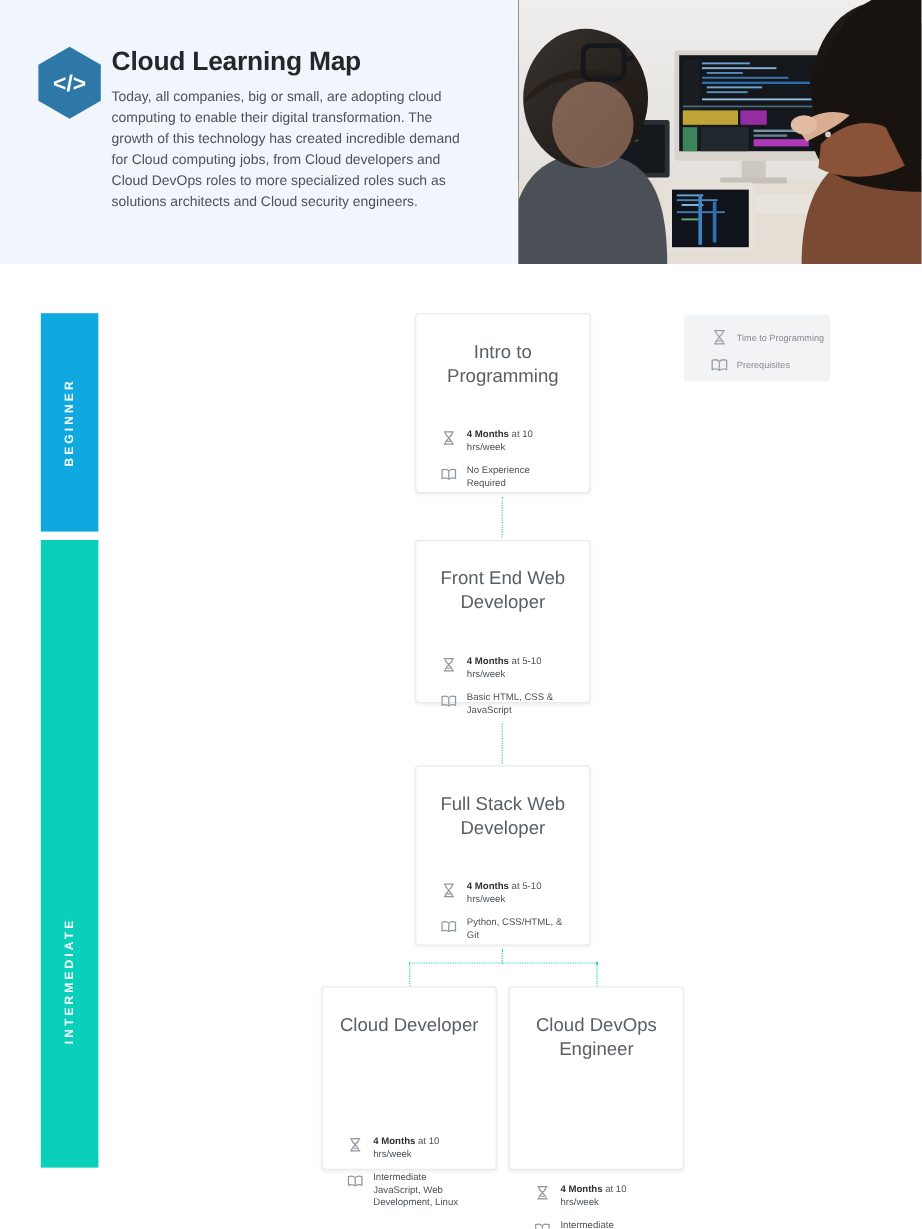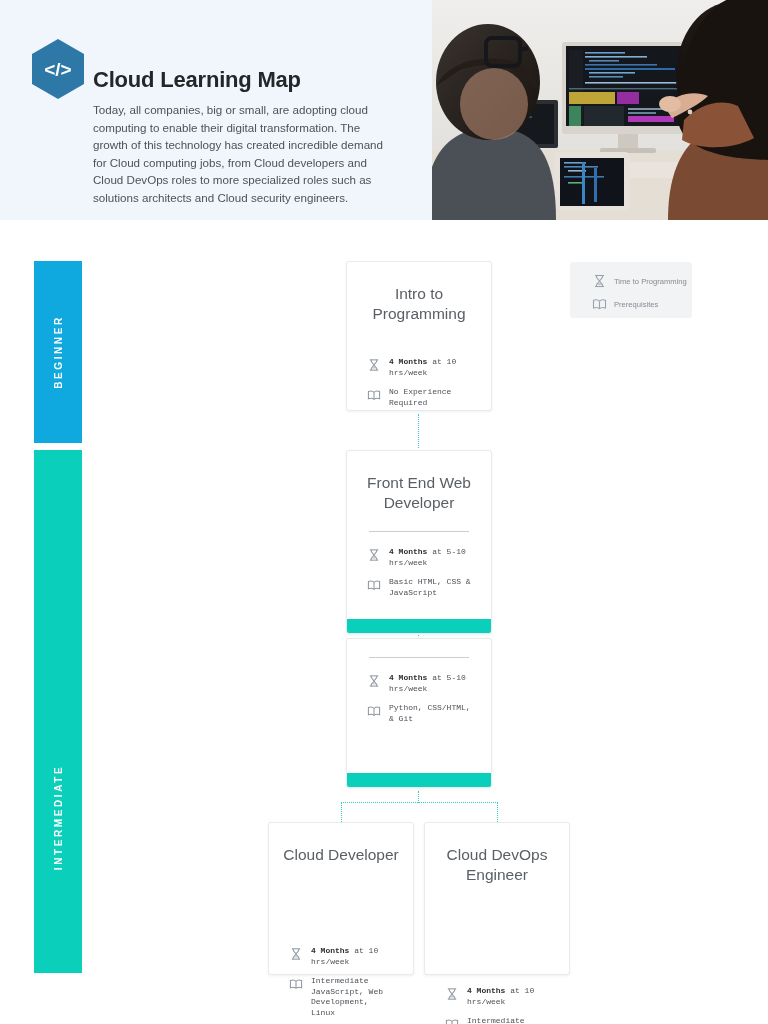--- a/index.html
+++ b/index.html
@@ -22,21 +22,21 @@
   }
   .logo-hex svg { display:block; }
   .header-text { position:absolute; left:93px; top:38px; width:315px; }
   .eyebrow {
     font-size:11.5px; font-weight:bold; letter-spacing:1.3px;
     color:#3cb4e5; text-transform:uppercase; line-height:14px;
     margin-bottom:6px;
   }
   .title {
     font-size:22px; font-weight:bold; color:#24272a;
-    line-height:26px; letter-spacing:-0.2px;margin-top:29px;
+    line-height:26px; letter-spacing:-0.2px;
   }
   .blurb {
     margin-top:8px; font-size:11.6px; line-height:17.5px;
     color:#4e5256; width:304px;
   }
   .header-photo {
     position:absolute; left:432px; top:0; width:336px; height:220px;
     overflow:hidden; background:#1c1d22;
   }
   .header-photo svg { display:block; }
@@ -73,29 +73,29 @@
     text-align:center; color:#5a5f64; font-size:15.5px;
     line-height:20px; font-weight:normal;
     padding:22px 14px 0 14px;
   }
   .card-rule {
     height:1px; background:#c9ced3; margin:18px 22px 0 22px;
   }
   .card-meta { padding:15px 20px 0 20px; flex:1; }
   .meta-row { display:flex; align-items:flex-start; margin-bottom:9px; }
   .meta-row .ic { width:14px; height:14px; margin-right:8px; flex:none; margin-top:1px; }
-  .meta-row .mtxt { font-size:8px; line-height:10.5px; color:#4d5257;font-family:Liberation Mono, monospace; }
+  .meta-row .mtxt { font-size:8px; line-height:10.5px; color:#4d5257; }
   .meta-row .mtxt b { font-weight:bold; color:#2c3034; }
   .card-foot { height:14px; border-radius:0 0 2px 2px; }
   .foot-blue { background:#0fa9e0; }
   .foot-teal { background:#0acfba; }
 
   
   #card-intro       { left:346px; top:261px;  width:146px; height:150px; }
-  #card-frontend    { left:346px; top:450px;  width:146px; height:184px; }
+  #card-frontend    { left:346px; top:450px;  width:146px; height:136px; }
   #card-fullstack   { left:346px; top:638px;  width:146px; height:150px; }
   #card-clouddev    { left:268px; top:822px;  width:146px; height:153px;gap:24px; }
   #card-clouddevops { left:424px; top:822px;  width:146px; height:153px;gap:34px; }
 
   
   .conn-v {
     position:absolute; width:0; border-left:1px dotted #4bb9e6;
   }
   .conn-v.teal { border-left-color:#2ecdbd; }
   .conn-h { position:absolute; height:0; border-top:1px dotted #2ecdbd; }
@@ -317,20 +317,21 @@
             </g>
           </svg>
         </span>
         <span class="mtxt">Basic HTML, CSS &amp; JavaScript</span>
       </div>
     </div>
     <div class="card-foot foot-teal"></div>
   </div>
 
   <div class="card" id="card-fullstack">
+    <div class="card-title">Full Stack Web Developer</div>
     <div class="card-rule"></div>
     <div class="card-meta">
       <div class="meta-row">
         <span class="ic">
           <svg width="14" height="14" viewBox="0 0 15 14">
             <g stroke="#8d969f" stroke-width="1.1" fill="none">
               <path d="M3 1.5 H12"></path>
                 <path d="M3 12.5 H12"></path>
               <path d="M4.2 1.5 C4.2 5 7.5 6 7.5 7 C7.5 8 4.2 9 4.2 12.5"></path>
               <path d="M10.8 1.5 C10.8 5 7.5 6 7.5 7 C7.5 8 10.8 9 10.8 12.5"></path>

